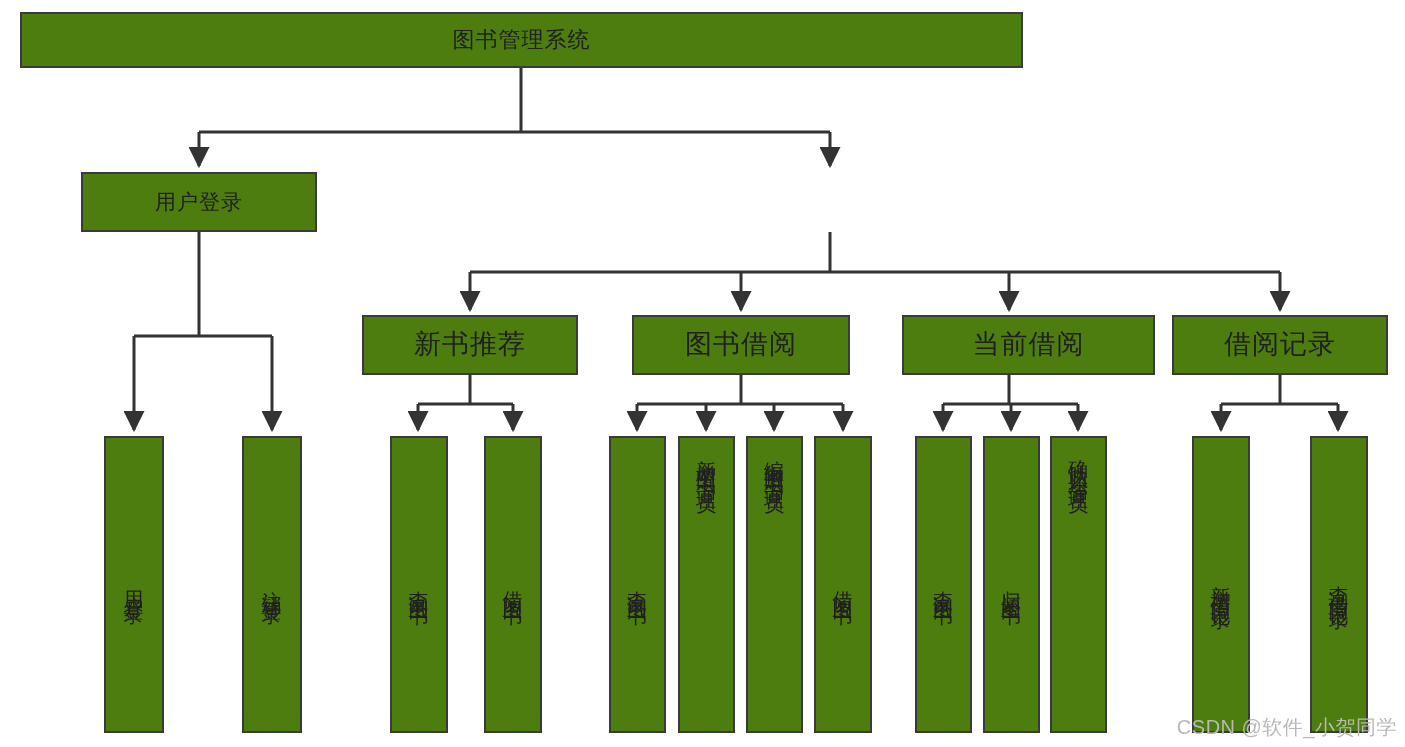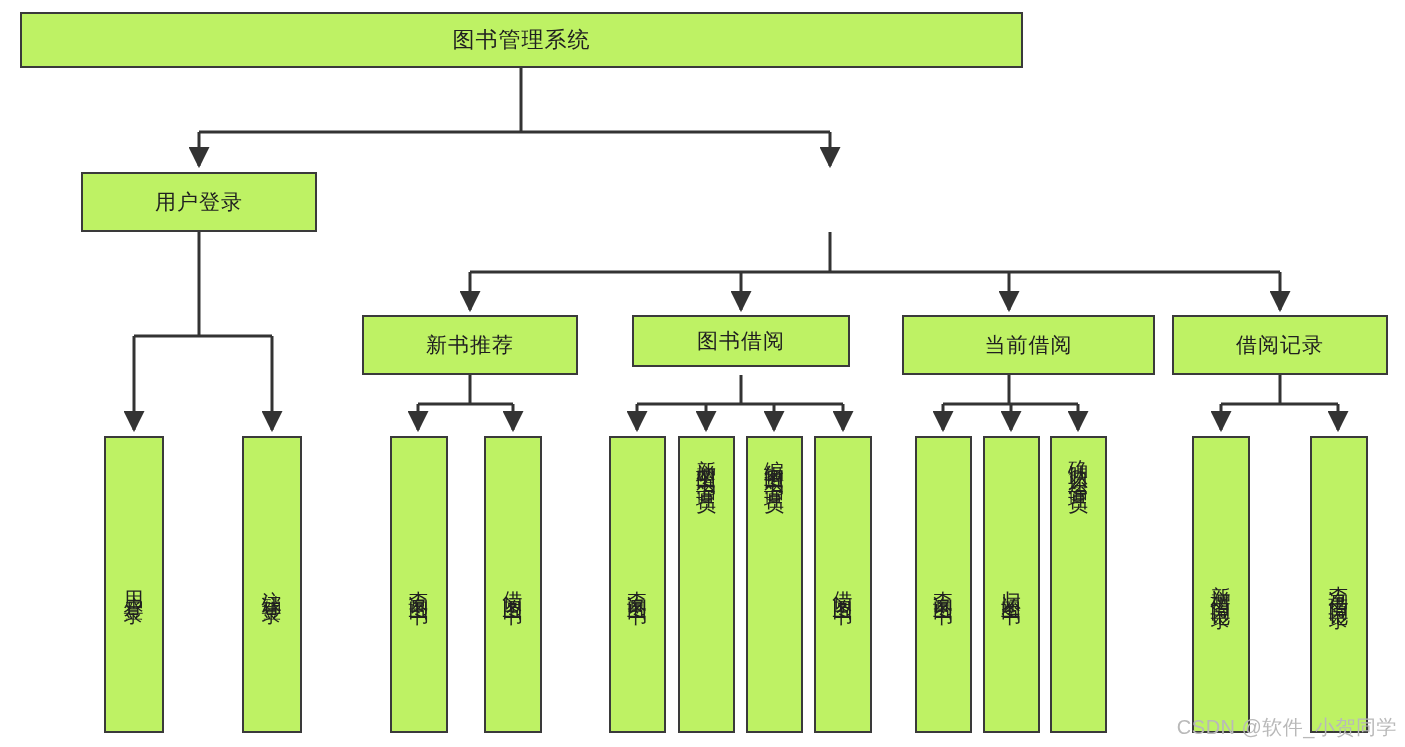--- a/index.html
+++ b/index.html
@@ -21,38 +21,38 @@
     position: absolute;
     left: 0;
     top: 0;
     width: 1405px;
     height: 747px;
     pointer-events: none;
   }
   .node {
     position: absolute;
     box-sizing: border-box;
-    background: #bef264;
+    background: #4d7c0f;
     border: 2px solid #3a3a3a;
     display: flex;
     align-items: center;
     justify-content: center;
     color: #1d1d1d;
     z-index: 2;
   }
   .node .label {
     font-size: 21px;
     line-height: 1.25;
     letter-spacing: 1px;
     white-space: nowrap;
     color: #202020;
   }
   .node.root .label { font-size: 22px; }
   .node.level2 .label { font-size: 21px; }
-  .node.level3 .label { font-size: 21px; }
+  .node.level3 .label { font-size: 27px; }
 
   
   .node.leaf {
     align-items: flex-start;
     justify-content: center;
     padding-top: 6px;
   }
   .node.leaf .label {
     writing-mode: vertical-rl;
     text-orientation: upright;
@@ -136,21 +136,21 @@
     <span class="label">图书管理系统</span>
   </div>
 
   <div class="node level2" style="left:81px; top:172px; width:236px; height:60px;">
     <span class="label">用户登录</span>
   </div>
 
   <div class="node level3" style="left:362px; top:315px; width:216px; height:60px;">
     <span class="label">新书推荐</span>
   </div>
-  <div class="node level3" style="left:632px; top:315px; width:218px; height:52px;justify-content:center;">
+  <div class="node level3" style="left:632px; top:315px; width:218px; height:60px;justify-content:center;">
     <span class="label">图书借阅</span>
   </div>
   <div class="node level3" style="left:902px; top:315px; width:253px; height:60px;">
     <span class="label">当前借阅</span>
   </div>
   <div class="node level3" style="left:1172px; top:315px; width:216px; height:60px;">
     <span class="label">借阅记录</span>
   </div>
 
   <div class="node leaf center-text" style="left:104px; top:436px; width:60px; height:297px;">

